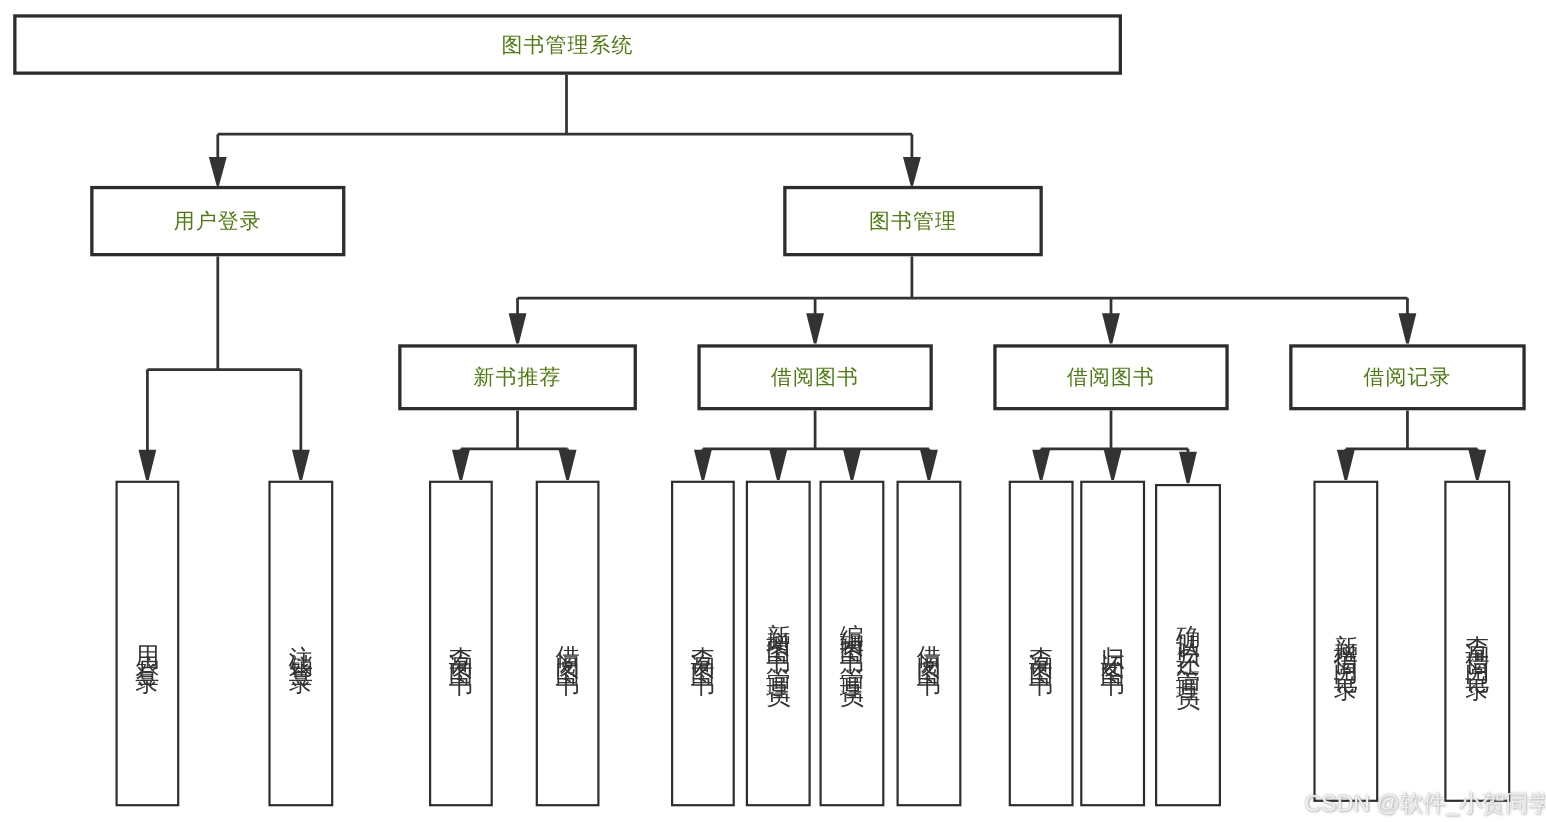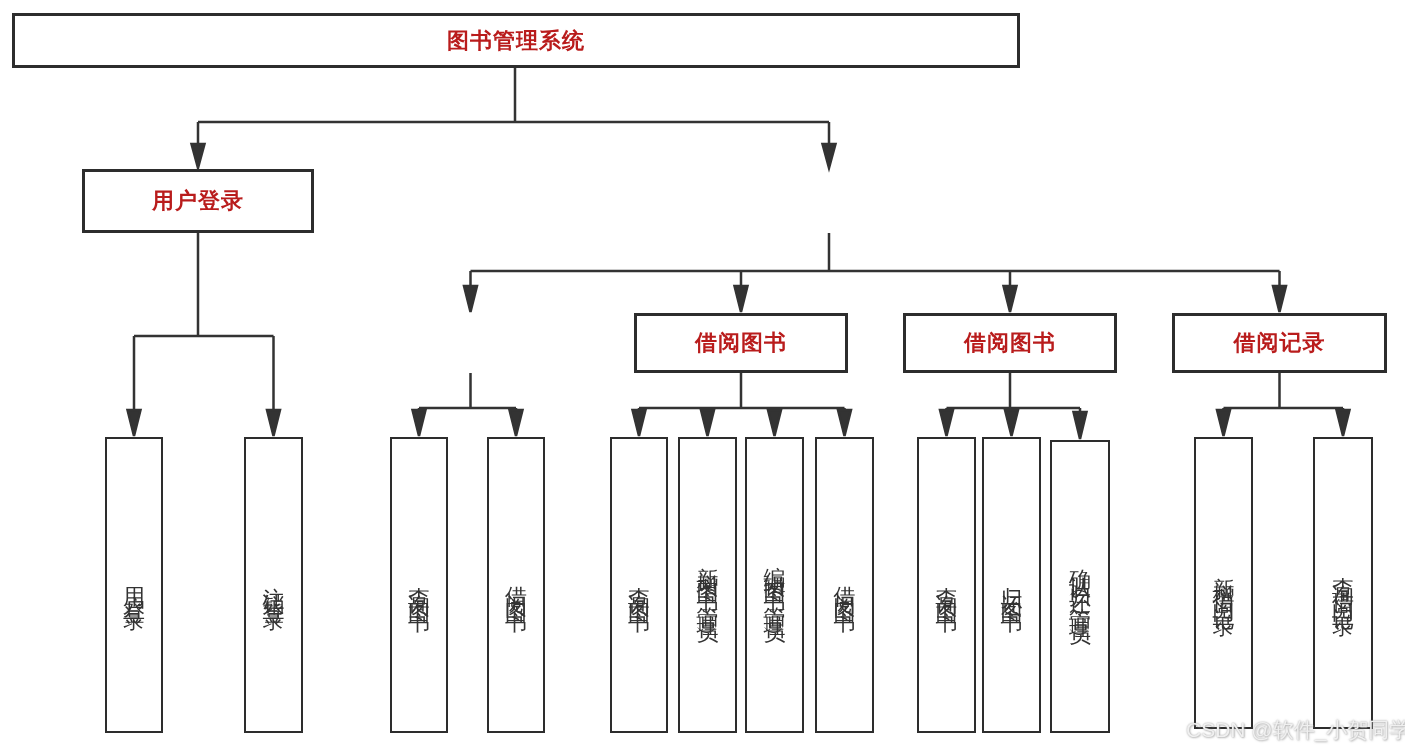--- a/index.html
+++ b/index.html
@@ -5,21 +5,21 @@
   html,body{margin:0;padding:0;background:#ffffff;}
   .canvas{
     position:relative;width:1405px;height:747px;background:#ffffff;
     font-family:"Liberation Sans","DejaVu Sans",sans-serif;overflow:hidden;
   }
   .lines{position:absolute;left:0;top:0;width:1405px;height:747px;}
   .hbox{
     position:absolute;box-sizing:border-box;border:3px solid #2d2d2d;background:#ffffff;
     display:flex;align-items:center;justify-content:center;z-index:2;
   }
-  .hbox .lbl{font-size:22px;color:#b91c1c;letter-spacing:1px;white-space:nowrap;font-weight:bold;}
+  .hbox .lbl{font-size:19px;color:#4d7c0f;letter-spacing:1px;white-space:nowrap;}
   .vbox{
     position:absolute;box-sizing:border-box;border:2px solid #2d2d2d;background:#ffffff;
     display:flex;align-items:center;justify-content:center;z-index:2;
   }
   .vbox .vlbl{
     writing-mode:vertical-rl;text-orientation:mixed;
     font-size:22px;color:#333333;letter-spacing:8px;line-height:1;white-space:nowrap;
   }
   .watermark{
     position:absolute;left:1186px;top:716px;z-index:5;
@@ -77,21 +77,27 @@
     </g>
   </svg>
 
   <div class="hbox" style="left:12px;top:13px;width:1008px;height:55px">
     <span class="lbl">图书管理系统</span>
   </div>
 
   <div class="hbox" style="left:82px;top:169px;width:232px;height:64px">
     <span class="lbl">用户登录</span>
   </div>
+  <div class="hbox" style="left:712px;top:169px;width:236px;height:64px">
+    <span class="lbl">图书管理</span>
+  </div>
 
+  <div class="hbox" style="left:362px;top:313px;width:217px;height:60px">
+    <span class="lbl">新书推荐</span>
+  </div>
   <div class="hbox" style="left:634px;top:313px;width:214px;height:60px">
     <span class="lbl">借阅图书</span>
   </div>
   <div class="hbox" style="left:903px;top:313px;width:214px;height:60px">
     <span class="lbl">借阅图书</span>
   </div>
   <div class="hbox" style="left:1172px;top:313px;width:215px;height:60px">
     <span class="lbl">借阅记录</span>
   </div>
 

